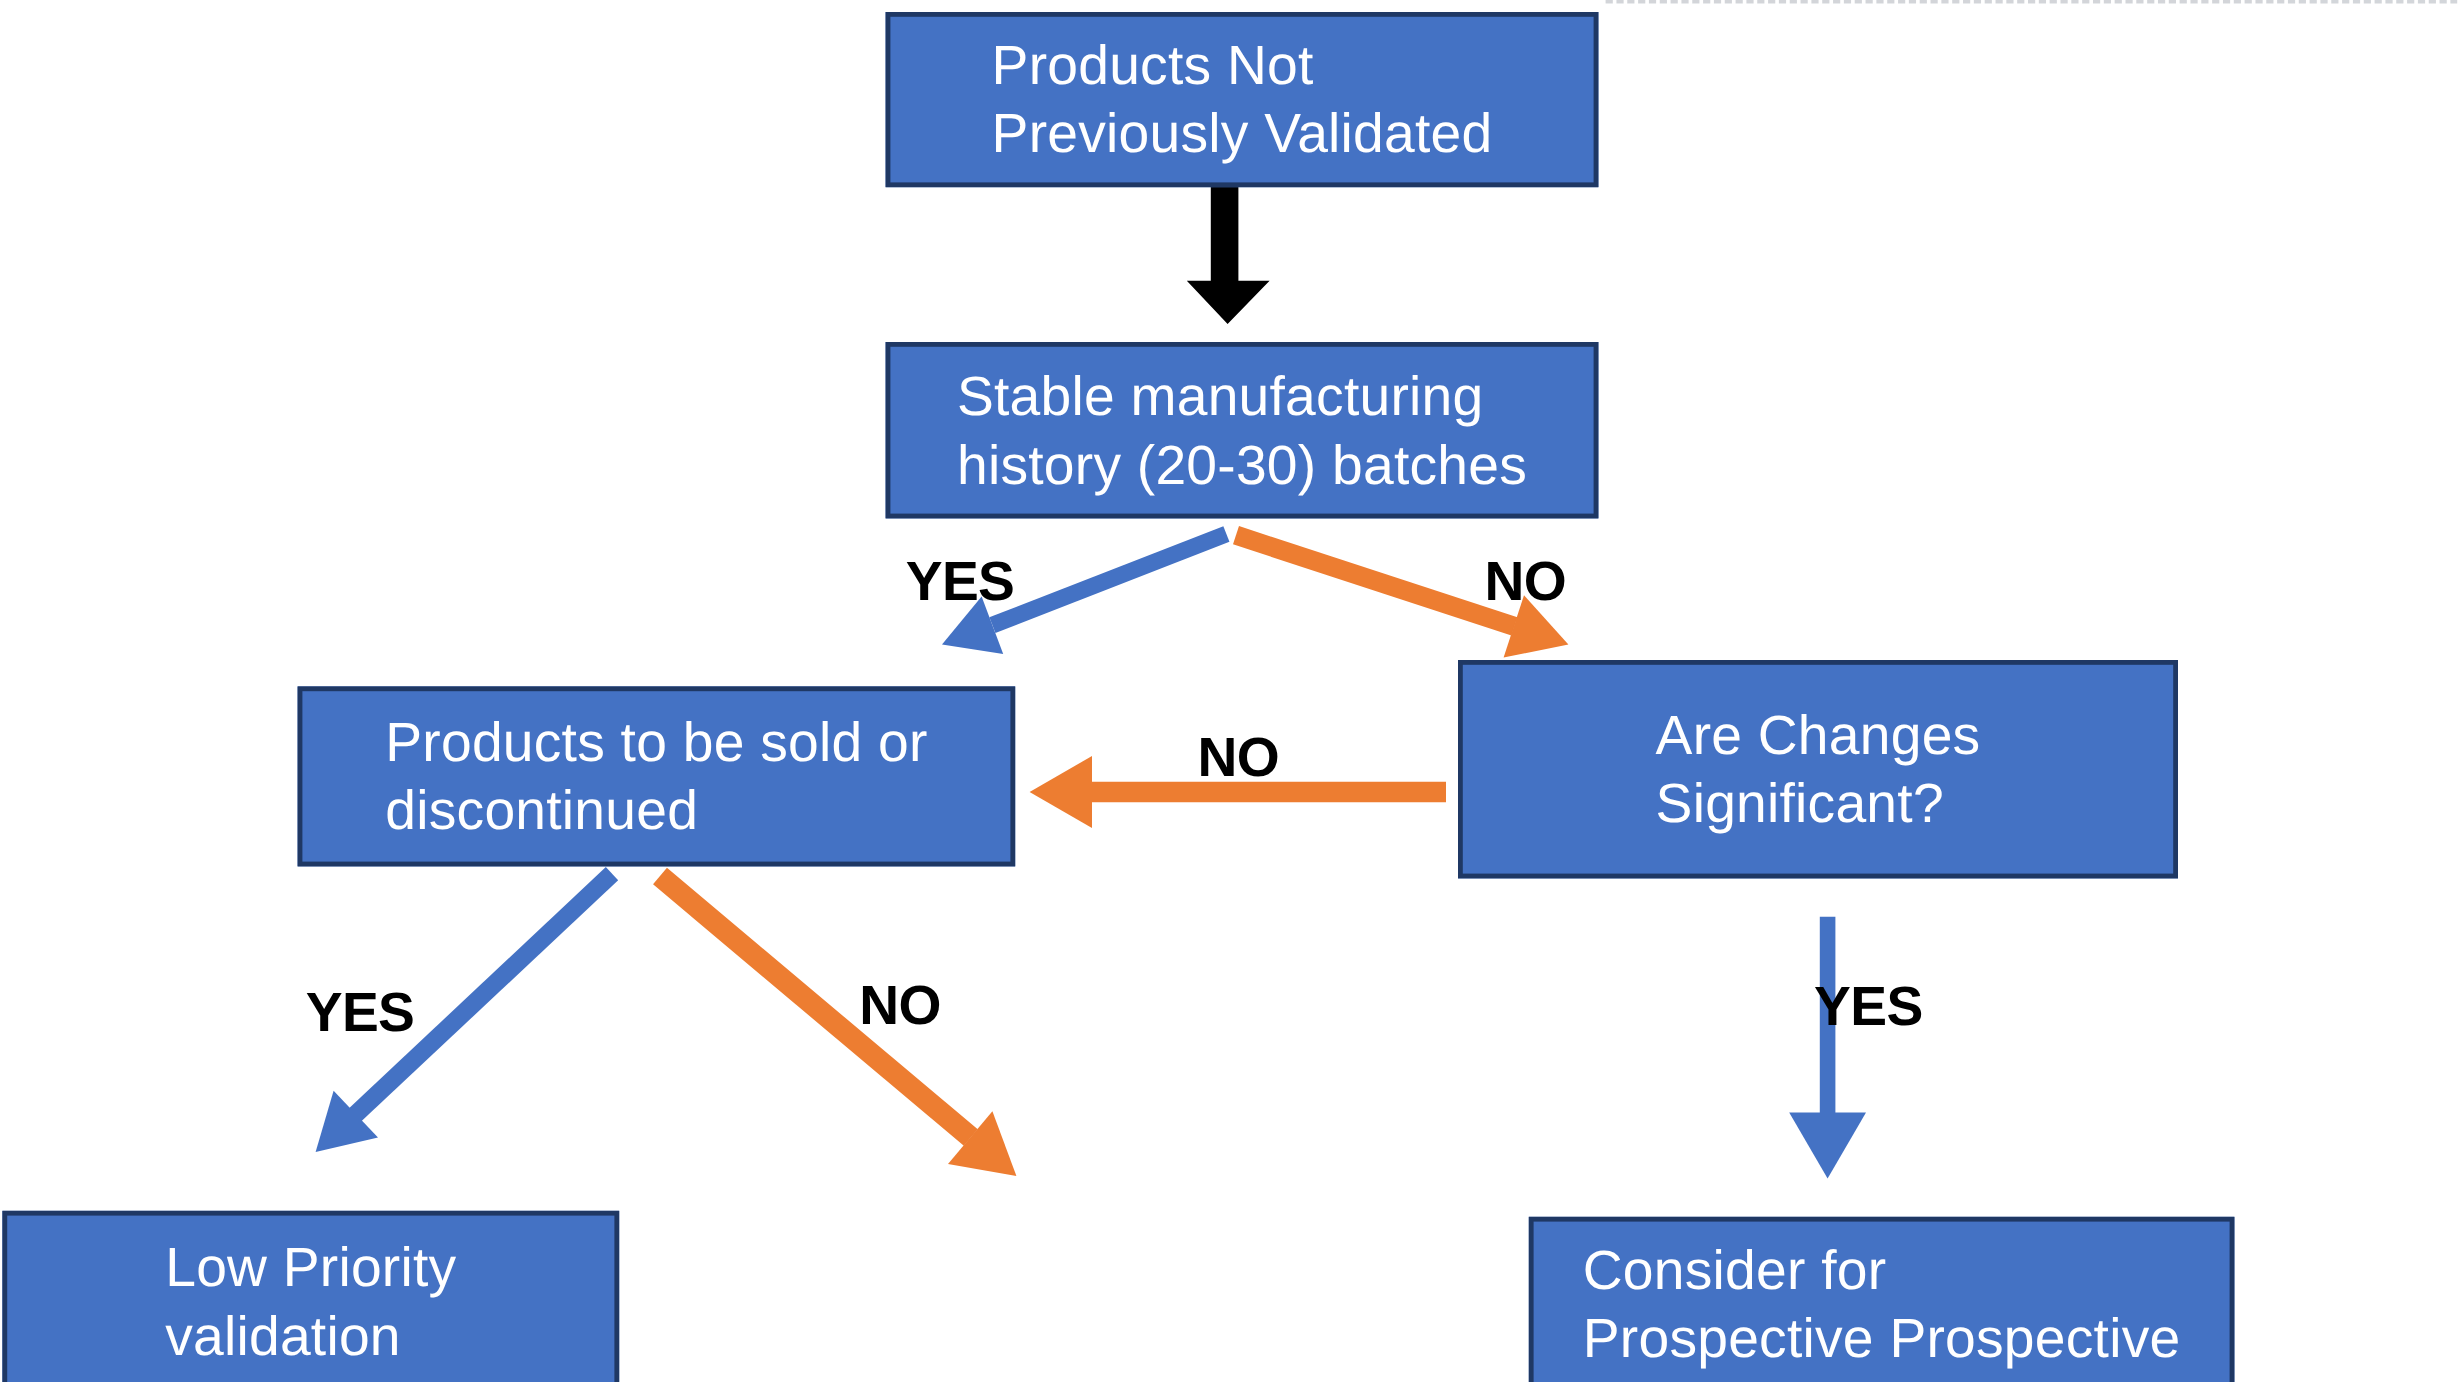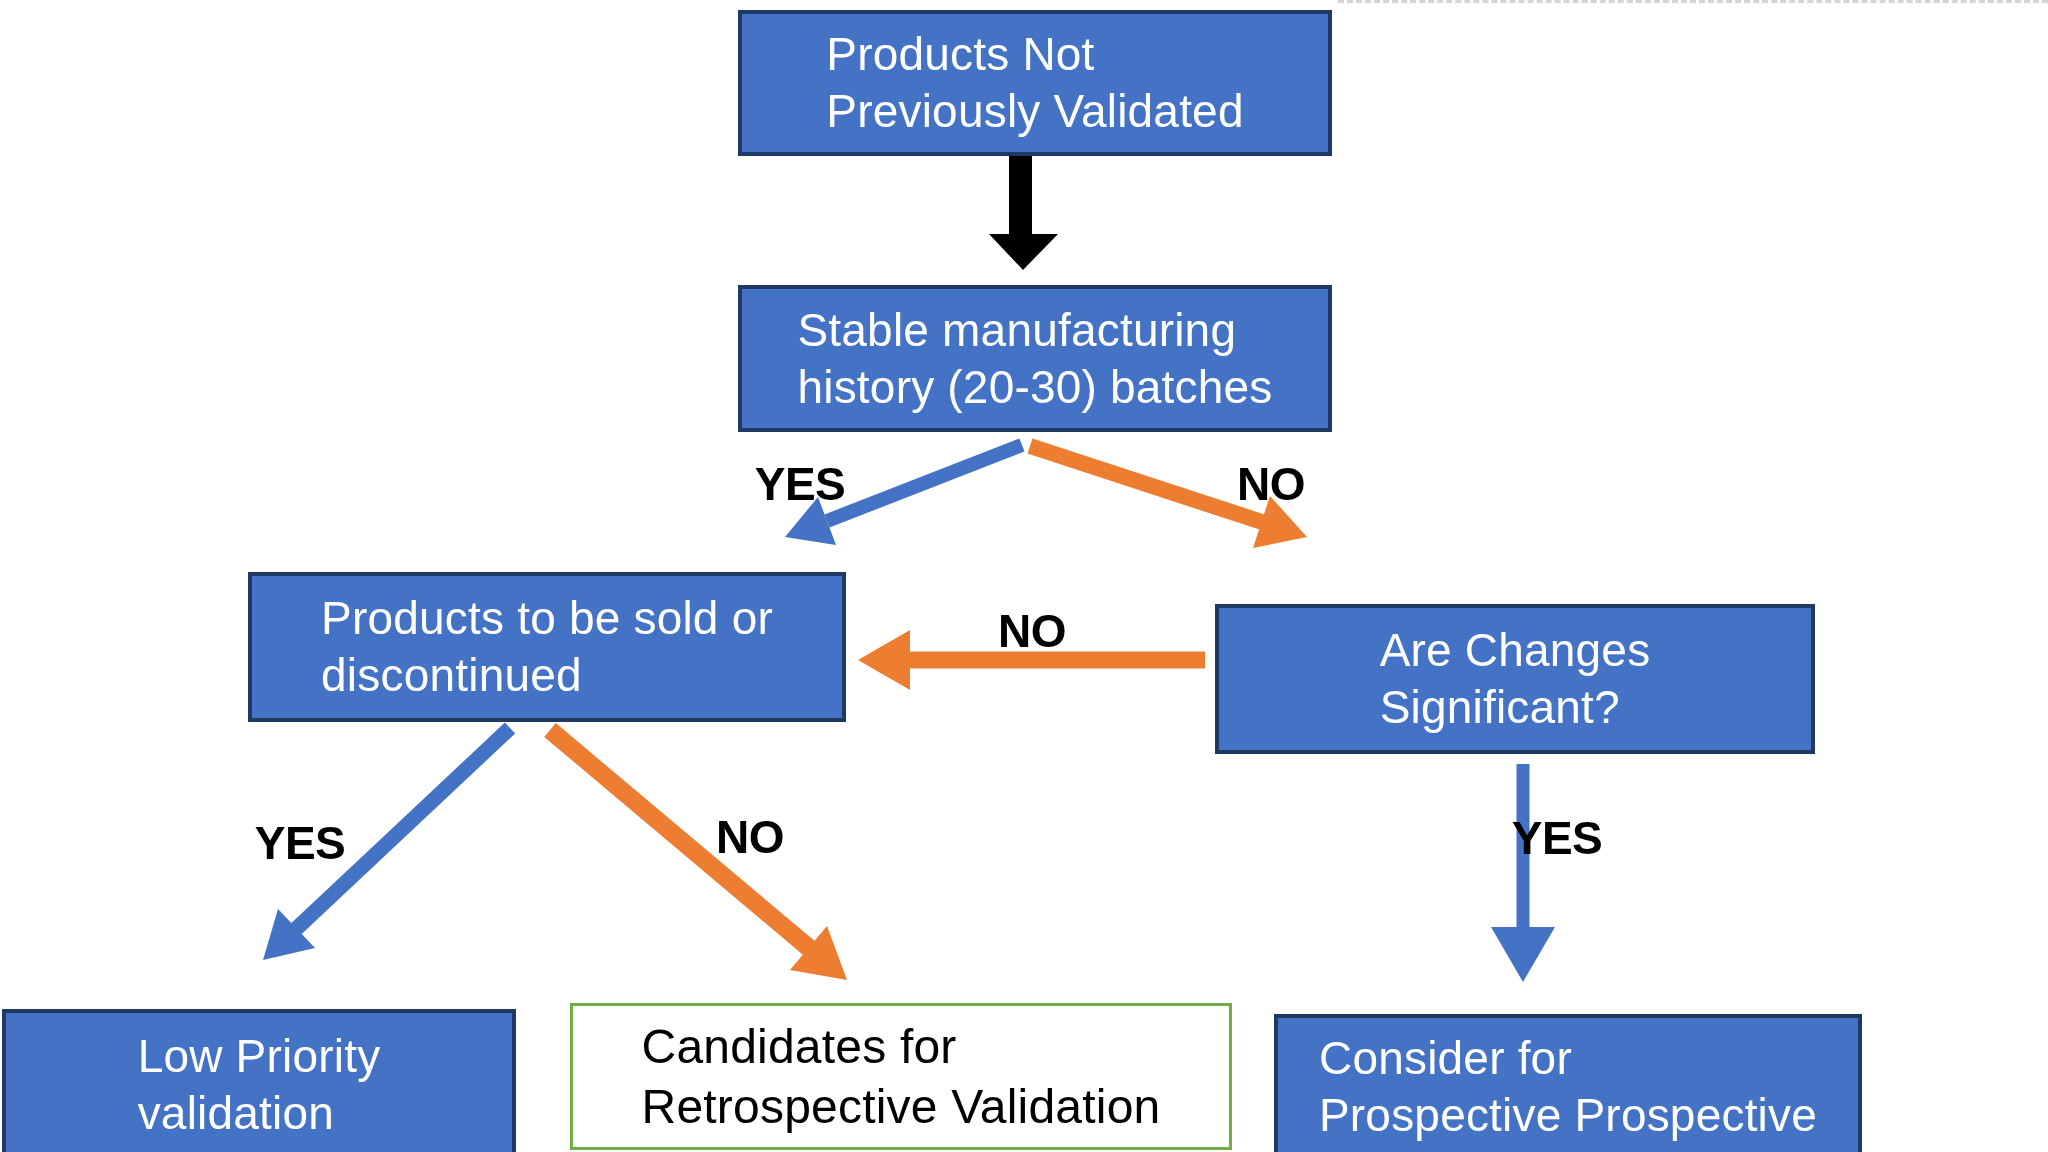--- a/index.html
+++ b/index.html
@@ -113,34 +113,30 @@
   <div class="node node-blue" style="left:738px; top:285px; width:594px; height:147px;">
     <span>Stable manufacturing
 history (20-30) batches</span>
   </div>
 
   <div class="node node-blue" style="left:248px; top:572px; width:598px; height:150px;">
     <span>Products to be sold or
 discontinued</span>
   </div>
 
-  <div class="node node-blue" style="left:1215px; top:604px; width:600px; height:150px;">
+  <div class="node node-blue" style="left:1215px; top:550px; width:600px; height:182px;">
     <span>Are Changes
 Significant?</span>
   </div>
 
   <div class="node node-blue" style="left:2px; top:997px; width:514px; height:152px;margin-top:12px;">
     <span>Low Priority
 validation</span>
   </div>
 
-  <div class="node node-outline-green" style="left:570px; top:1003px; width:662px; height:147px;">
-    <span>Candidates for
-Retrospective Validation</span>
-  </div>
 
   <div class="node node-blue" style="left:1274px; top:1014px; width:588px; height:146px;">
     <span>Consider for
 Prospective Prospective</span>
   </div>
 
   <div class="edge-label" style="left:800px; top:484px;">YES</div>
   <div class="edge-label" style="left:1271px; top:484px;">NO</div>
   <div class="edge-label" style="left:1032px; top:631px;">NO</div>
   <div class="edge-label" style="left:300px; top:843px;">YES</div>

